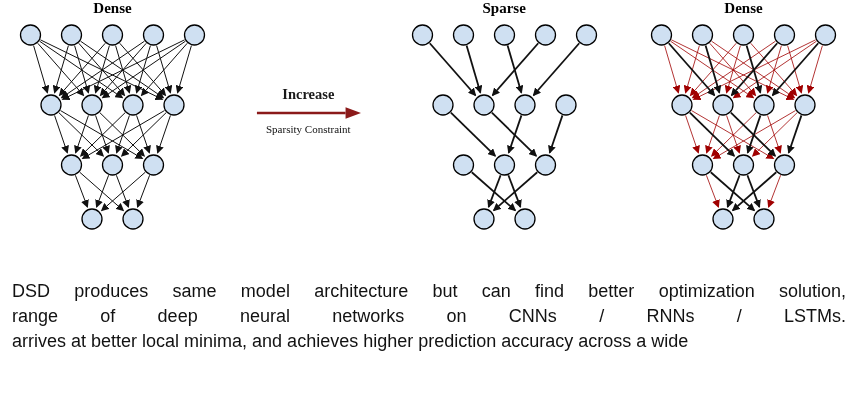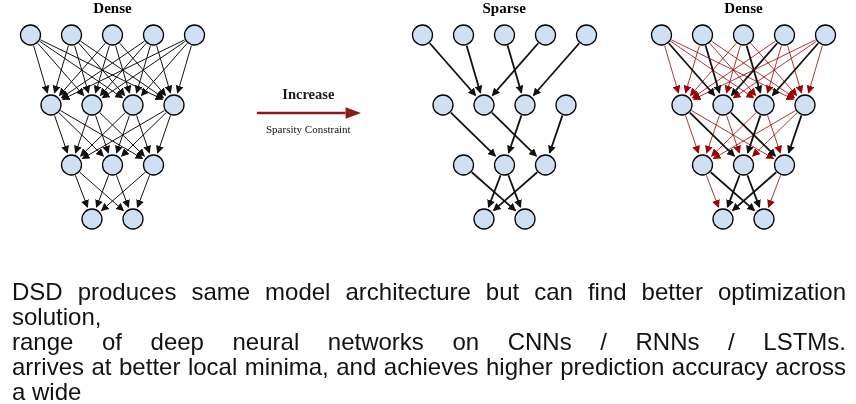--- a/index.html
+++ b/index.html
@@ -68,21 +68,21 @@
   .arrow-sub {
     font-size: 11px;
     color: #111111;
     white-space: nowrap;
     margin-top: 2px;
   }
   .caption {
     margin: 46px 2px 0 2px;
     width: 834px;
     font-family: "Liberation Sans", sans-serif;
-    font-size: 24px;
+    font-size: 18px;
     line-height: 25px;
     color: #121212;
   }
   .caption-line {
     text-align: justify;
     text-align-last: justify;
   }
   .caption-line:last-child {
     text-align-last: left;
   }

